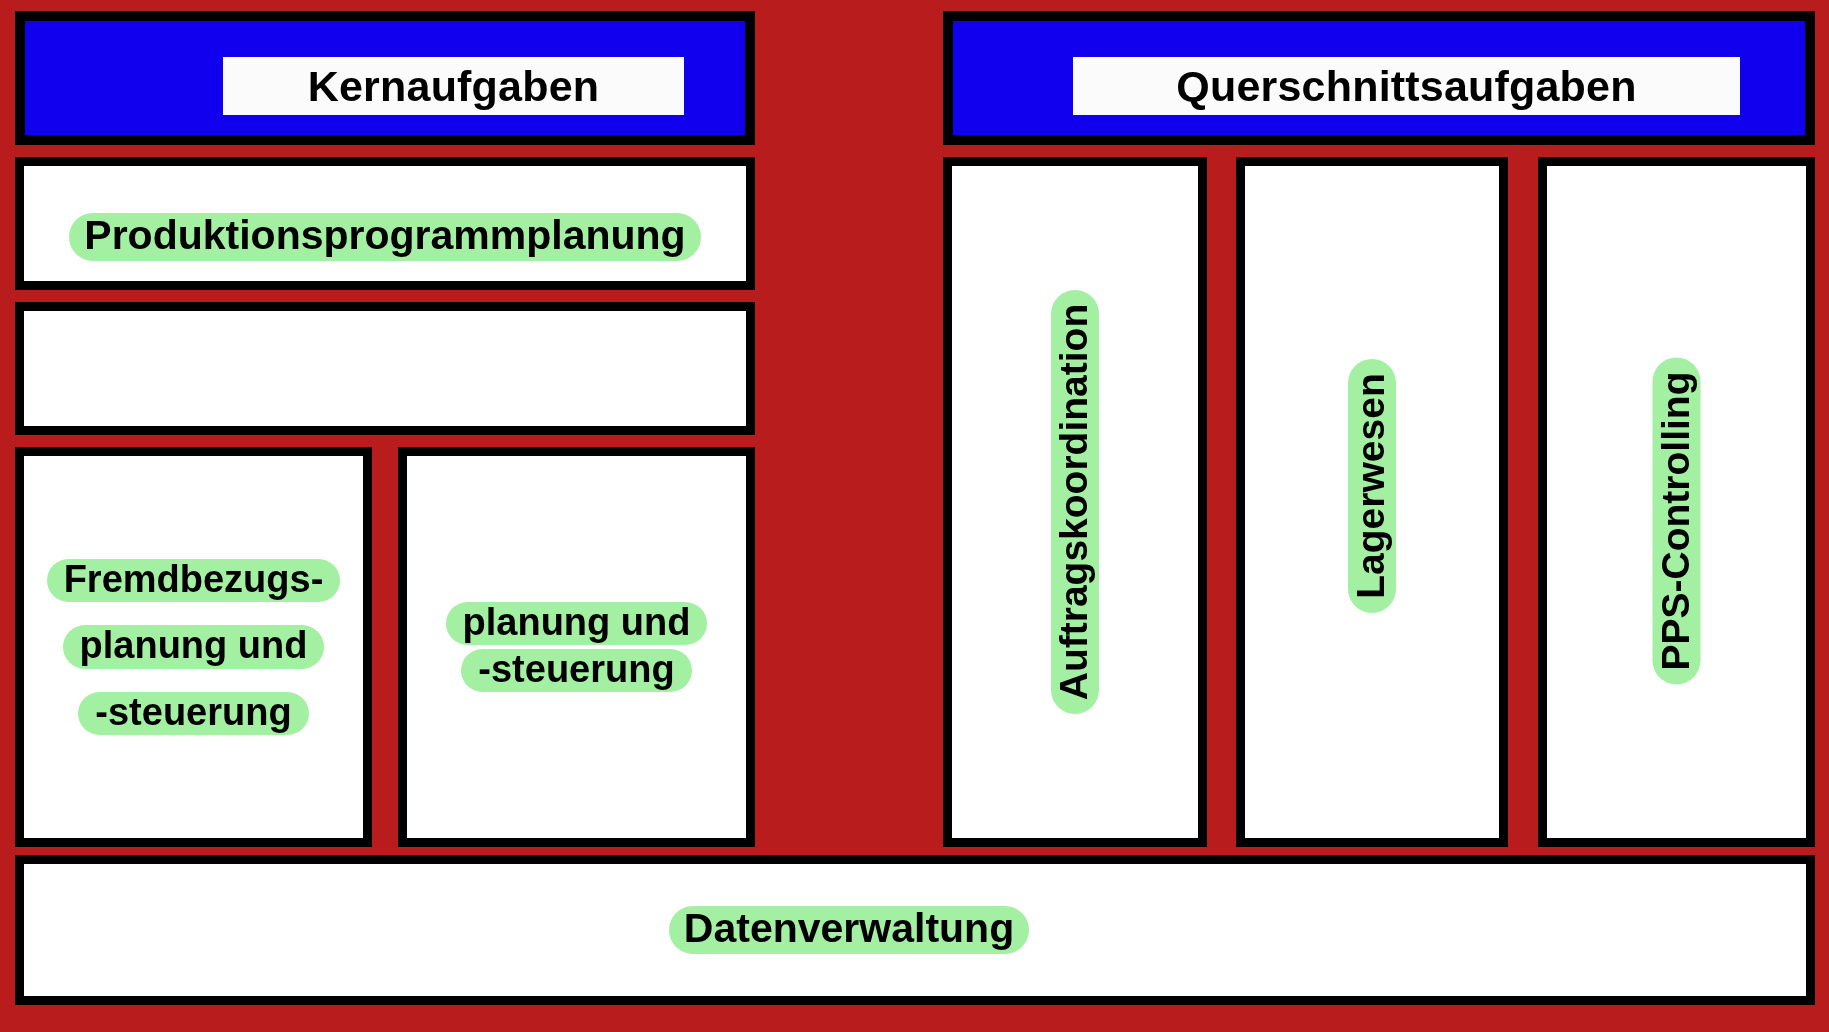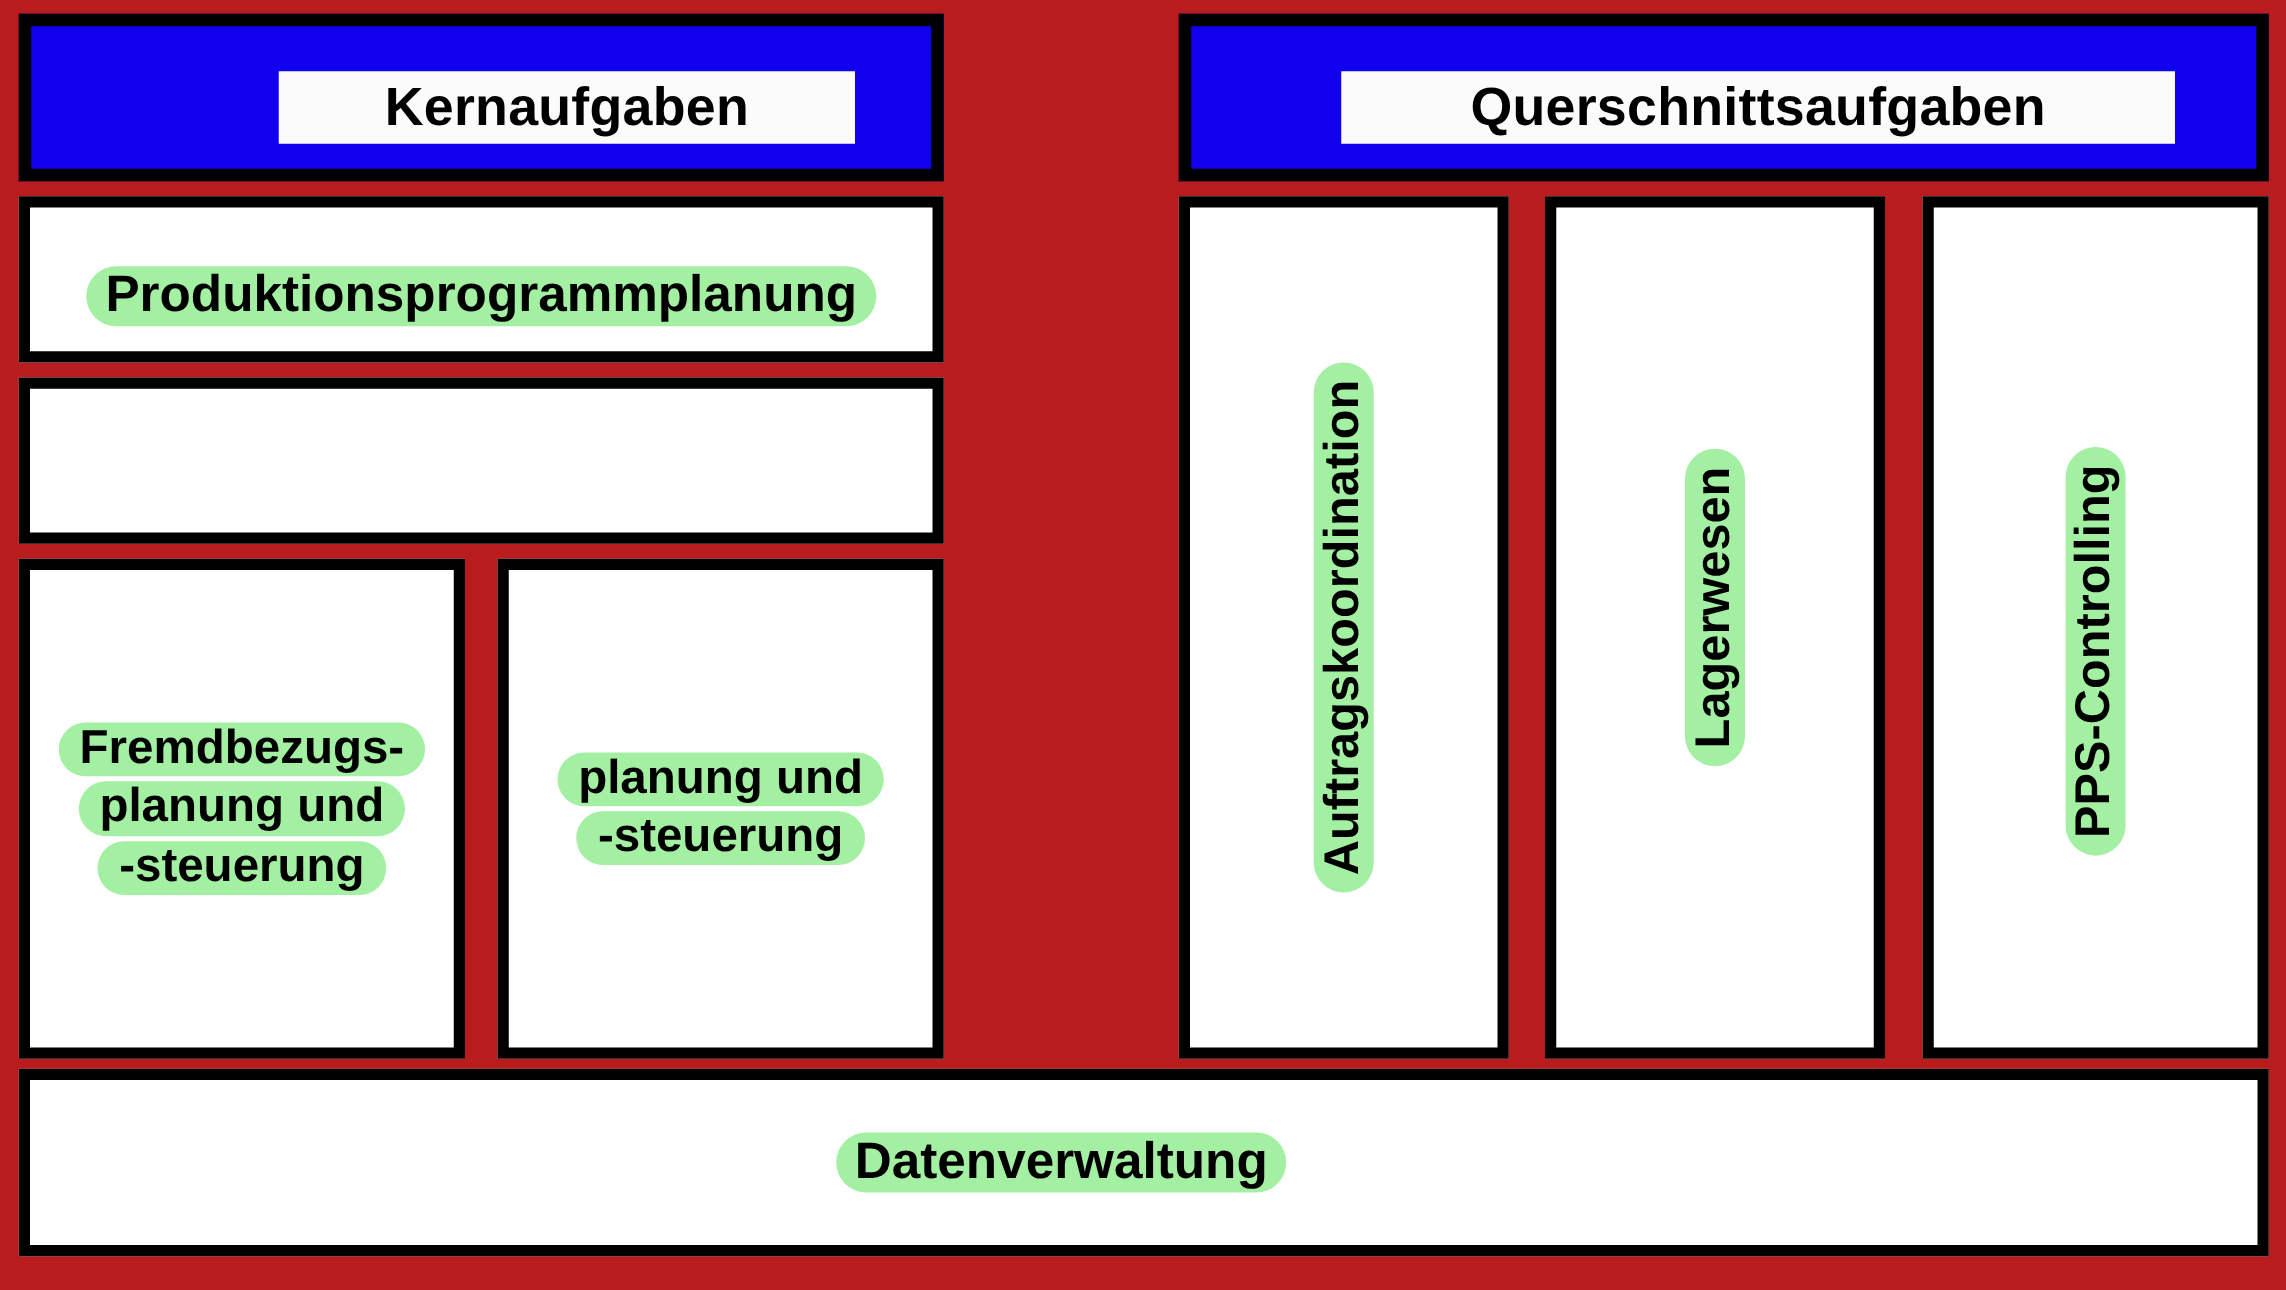--- a/index.html
+++ b/index.html
@@ -109,21 +109,21 @@
   </div>
   <div class="hl-wrap lbl-big" style="left:15px; top:157px; width:740px; height:160px;">
     <span class="hl">Produktionsprogrammplanung</span>
   </div>
 
   <div class="box" style="left:15px; top:302px; width:740px; height:133px;">
   </div>
 
   <div class="box" style="left:15px; top:447px; width:357px; height:400px;">
   </div>
-  <div class="hl-wrap lbl-multi" style="left:15px; top:447px; width:357px; height:400px;">
+  <div class="hl-wrap lbl-multi" style="left:15px; top:447px; width:357px; height:400px;gap:19px;">
     <span class="hl-line"><span class="hl">Fremdbezugs-</span></span>
     <span class="hl-line"><span class="hl">planung und</span></span>
     <span class="hl-line"><span class="hl">-steuerung</span></span>
   </div>
 
   <div class="box" style="left:398px; top:447px; width:357px; height:400px;">
   </div>
   <div class="hl-wrap lbl-multi" style="left:398px; top:447px; width:357px; height:400px;">
     <span class="hl-line"><span class="hl">planung und</span></span>
     <span class="hl-line"><span class="hl">-steuerung</span></span>

